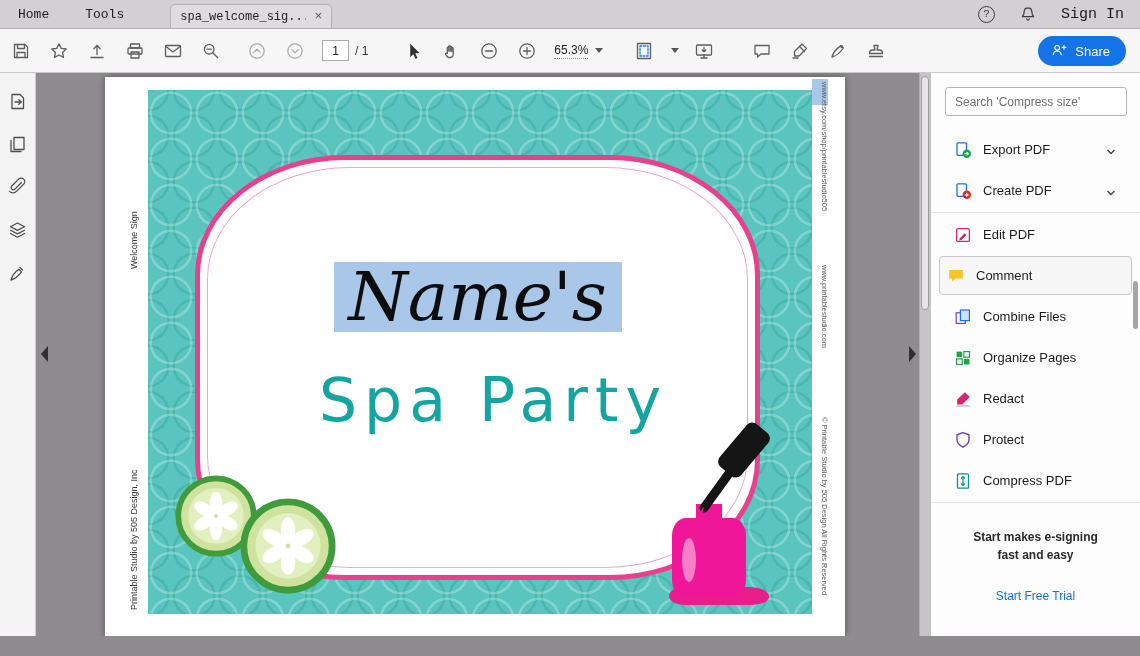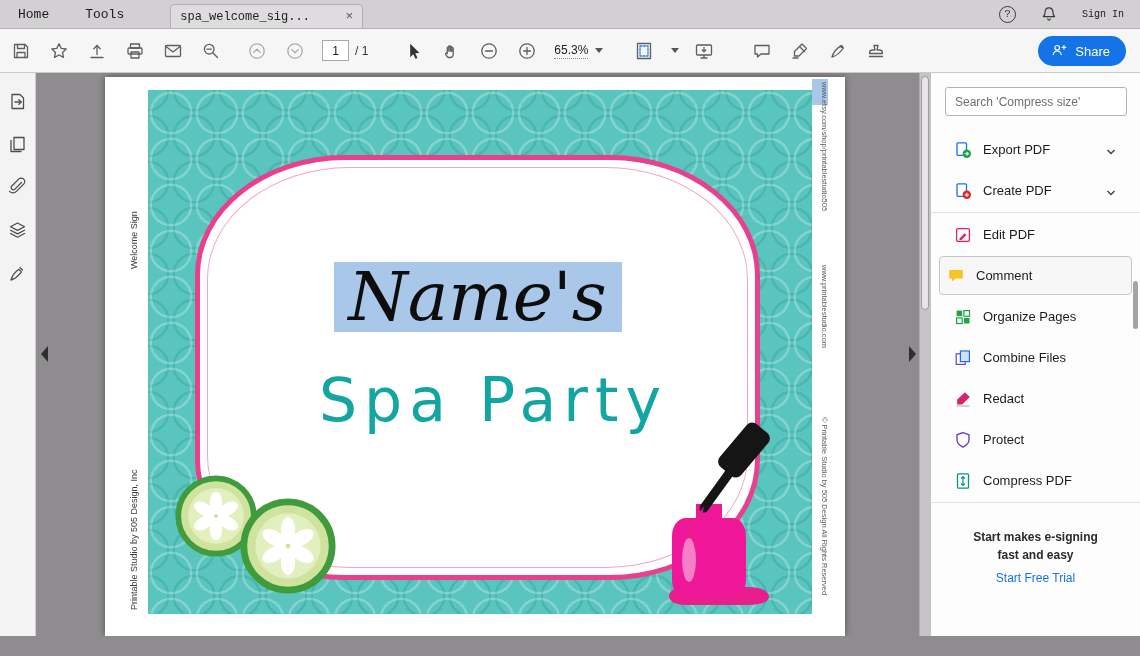--- a/index.html
+++ b/index.html
@@ -11,27 +11,27 @@
   .titlebar { height:20px; background:linear-gradient(#ebe9eb,#dcdadc); border-bottom:1px solid #c3c1c3; position:relative; display:flex; align-items:center; }
   .traffic { display:flex; gap:8px; padding-left:9px; z-index:2; }
   .light { width:12px; height:12px; border-radius:50%; border:1px solid rgba(0,0,0,.15); }
   .light.red { background:#ff5f57; } .light.yellow { background:#febc2e; } .light.green { background:#28c840; }
   .win-title { position:absolute; left:0; right:0; top:0; height:100%; display:flex; justify-content:center; align-items:center; gap:5px; font-size:11px; color:#3c3c3c; }
   .pdf-badge { width:11px; height:13px; display:inline-block; }
 
   
   .tabbar { height:29px; background:#d2d0d2; border-bottom:1px solid #b2b0b2; display:flex; align-items:stretch; position:relative;font-family:Liberation Mono, monospace; }
   .menu-item { padding:0 18px; font-size:13px; color:#1b1b1b; display:flex; align-items:center; cursor:default; }
-  .doc-tab { margin:4px 0 0 28px; width:193px; background:#dedcde; border:1px solid #b2b0b2; border-bottom:none; border-radius:5px 5px 0 0; display:flex; align-items:center; padding:0 9px; gap:8px; font-size:12px; color:#222; }
+  .doc-tab { margin:4px 0 0 28px; width:162px; background:#dedcde; border:1px solid #b2b0b2; border-bottom:none; border-radius:5px 5px 0 0; display:flex; align-items:center; padding:0 9px; gap:8px; font-size:12px; color:#222; }
   .doc-tab .tab-title { flex:1; white-space:nowrap; overflow:hidden; }
   .tab-close { color:#555; font-size:13px; line-height:1; cursor:pointer; }
   .tab-right { position:absolute; right:16px; top:0; height:100%; display:flex; align-items:center; gap:24px; }
   .help-circle { width:17px; height:17px; border:1.4px solid #3a3a3a; border-radius:50%; font-size:11px; color:#3a3a3a; display:flex; align-items:center; justify-content:center; }
   .bell { width:18px; height:18px; color:#3a3a3a; }
-  .signin { font-size:10px; color:#1b1b1b; }
+  .signin { font-size:15px; color:#1b1b1b; }
 
   
   .toolbar { height:44px; background:#f7f6f7; border-bottom:1px solid #cbc9cb; display:flex; align-items:center; padding:0 10px; position:relative; }
   .ticon { width:22px; height:22px; color:#5e5e5e; flex:0 0 auto; margin-right:16px; display:flex; align-items:center; justify-content:center; cursor:pointer; }
   .ticon svg { width:20px; height:20px; }
   .ticon.disabled { color:#abaaab; }
   .stroke { fill:none; stroke:currentColor; stroke-width:1.3; stroke-linecap:round; stroke-linejoin:round; }
   .page-box { width:27px; height:21px; border:1px solid #a9a9a9; background:#fff; font-size:12px; text-align:center; color:#222; margin-right:6px; font-family:"Liberation Sans",sans-serif; }
   .page-total { font-size:12px; color:#333; margin-right:10px; white-space:nowrap; }
   .zoom-ctl { display:flex; align-items:center; gap:7px; margin-right:16px; cursor:pointer; }
@@ -94,21 +94,21 @@
   .tool-list { margin-top:13px; }
   .tool-row { height:41px; display:flex; align-items:center; gap:11px; padding:0 23px; cursor:pointer; }
   .tool-row.selected { height:39px; margin:1px 8px; padding:2px 7px; border:1px solid #c6c6c6; border-radius:4px; background:#f7f7f7; }
   .picon { width:18px; height:18px; flex:0 0 auto; }
   .picon svg { width:18px; height:18px; }
   .tool-label { flex:1; font-size:13px; color:#1c1c1c; }
   .chev { width:12px; height:12px; color:#444; }
   .chev svg { width:12px; height:12px; }
   .tool-div { height:1px; background:#e2e2e2; margin:1px 0; }
   .promo { margin-top:25px; text-align:center; font-size:12px; font-weight:bold; color:#2b2b2b; line-height:18px; }
-  .trial-link { display:block; margin-top:7px; text-align:center; font-size:12px; color:#1473e6; text-decoration:none; cursor:pointer; }
+  .trial-link { display:block; margin-top:25px; text-align:center; font-size:12px; color:#1473e6; text-decoration:none; cursor:pointer; }
   .win-scroll-thumb { position:absolute; right:2px; top:208px; width:5px; height:48px; background:#a5a5a5; border-radius:3px; }
 </style>
 </head>
 <body>
 
 <div class="app">
 
 
   <div class="tabbar">
     <div class="menu-item">Home</div>
@@ -432,37 +432,37 @@
             <svg viewBox="0 0 18 18">
                 <path d="M2.2 3h13.6v8.4H8.6l-3.6 3.2v-3.2H2.2z" fill="#f7c325"></path>
               </svg>
           </span>
           <span class="tool-label">Comment</span>
         </div>
 
         <div class="tool-row">
           <span class="picon">
             <svg viewBox="0 0 18 18">
+                <rect x="2.2" y="4.8" width="9" height="10.6" fill="#fff" stroke="#6f42c1" stroke-width="1.2"></rect>
+                <rect x="6.4" y="2" width="9" height="10.6" fill="#cfe0f7" stroke="#1473e6" stroke-width="1.2"></rect>
+              </svg>
+          </span>
+          <span class="tool-label">Combine Files</span>
+        </div>
+
+        <div class="tool-row">
+          <span class="picon">
+            <svg viewBox="0 0 18 18">
                 <rect x="2.6" y="2.6" width="5.6" height="5.6" fill="#21a249"></rect>
                 <rect x="9.9" y="2.6" width="5.6" height="5.6" fill="none" stroke="#21a249" stroke-width="1.2"></rect>
                 <rect x="2.6" y="9.9" width="5.6" height="5.6" fill="none" stroke="#21a249" stroke-width="1.2"></rect>
                 <rect x="9.9" y="9.9" width="5.6" height="5.6" fill="#21a249"></rect>
               </svg>
           </span>
           <span class="tool-label">Organize Pages</span>
-        </div>
-
-        <div class="tool-row">
-          <span class="picon">
-            <svg viewBox="0 0 18 18">
-                <rect x="2.2" y="4.8" width="9" height="10.6" fill="#fff" stroke="#6f42c1" stroke-width="1.2"></rect>
-                <rect x="6.4" y="2" width="9" height="10.6" fill="#cfe0f7" stroke="#1473e6" stroke-width="1.2"></rect>
-              </svg>
-          </span>
-          <span class="tool-label">Combine Files</span>
         </div>
 
         <div class="tool-row">
           <span class="picon">
             <svg viewBox="0 0 18 18">
                 <path d="M11 2.2l4.8 4.8-7.6 7.6H3.2v-5z" fill="#d6246e"></path>
                 <path d="M2.5 16h13" stroke="#b5b5b5" stroke-width="1.2"></path>
               </svg>
           </span>
           <span class="tool-label">Redact</span>

